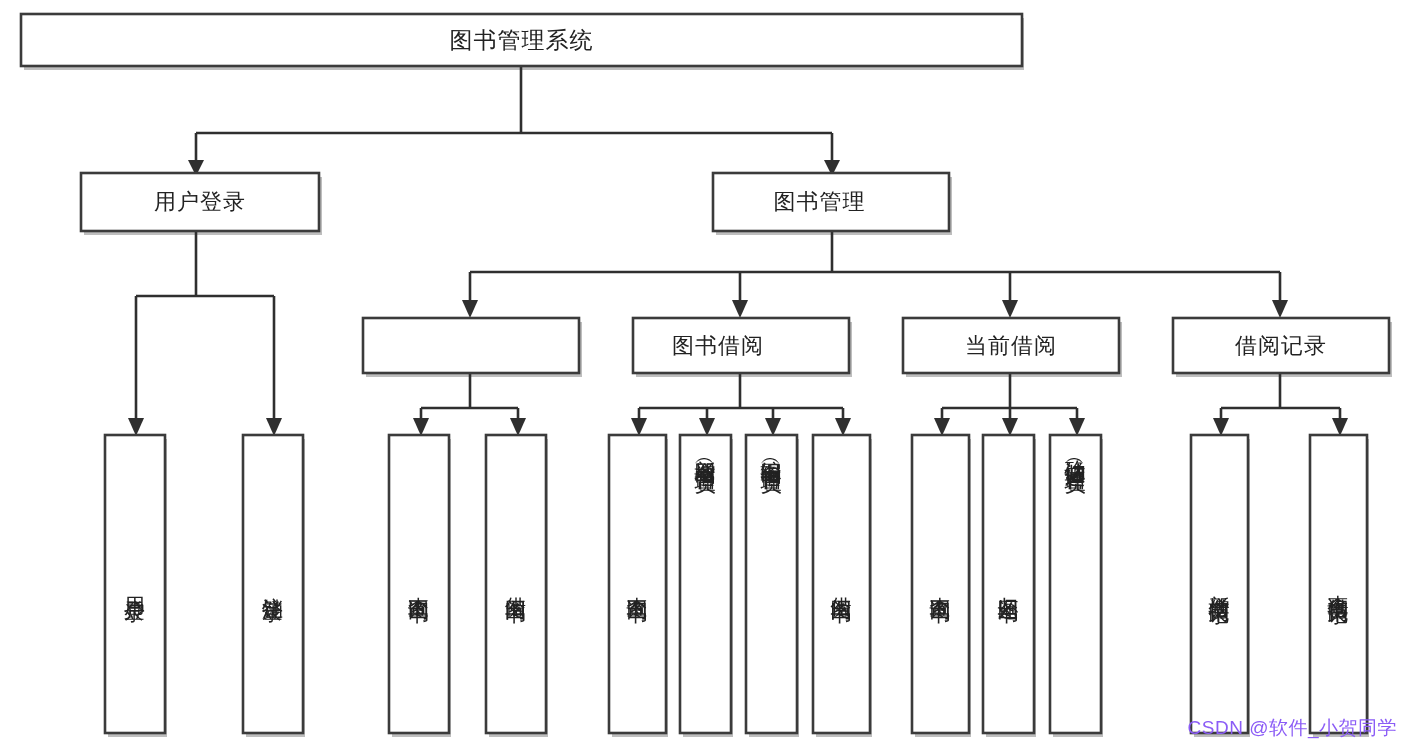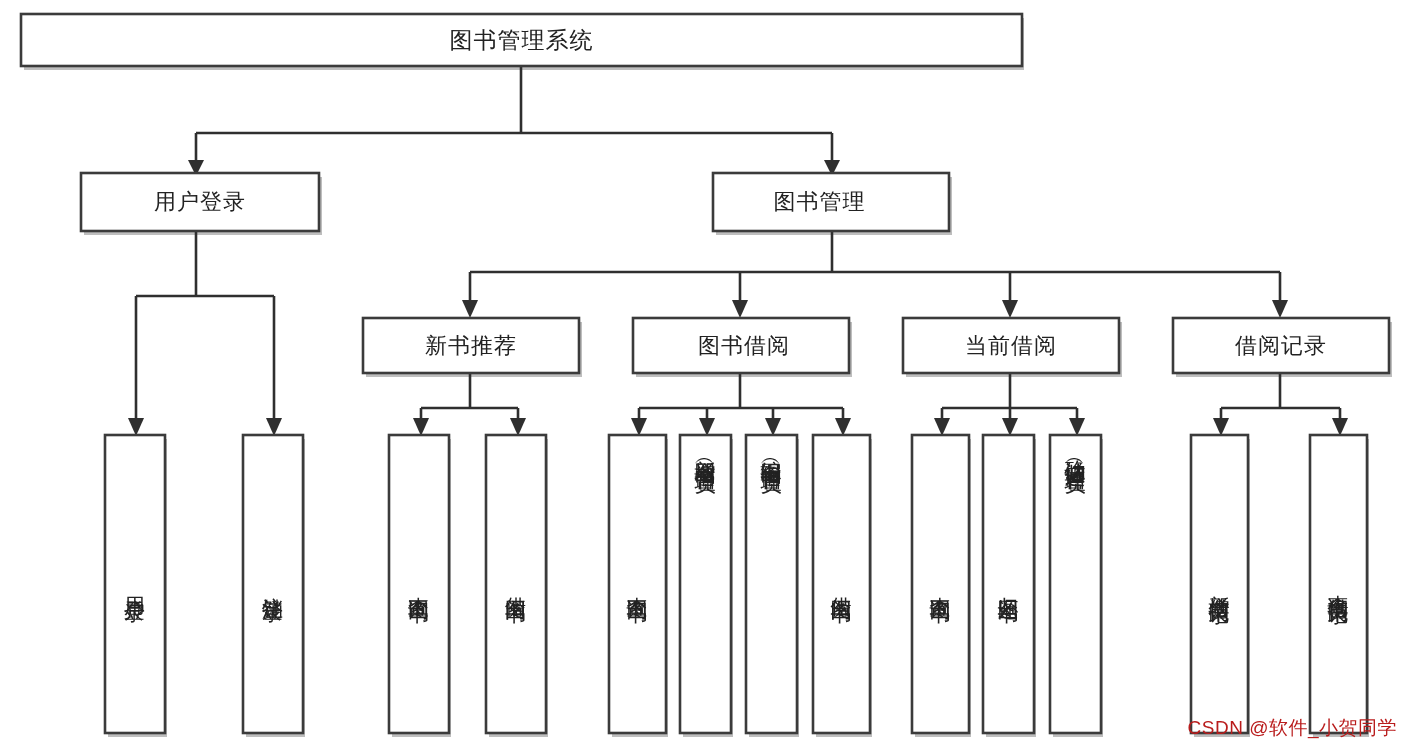--- a/index.html
+++ b/index.html
@@ -73,21 +73,21 @@
     pointer-events: none;
     letter-spacing: 1px;
     border-radius: 8px;
   }
   #watermark {
     position: absolute;
     right: 8px;
     bottom: 6px;
     font-family: "Liberation Sans", "DejaVu Sans", sans-serif;
     font-size: 19px;
-    color: #b91c1c;
+    color: #8b5cf6;
     letter-spacing: 0.5px;
     white-space: nowrap;
     user-select: none;
   }
 </style>
 </head>
 <body>
 
 <div id="diagram-root">
 
@@ -217,22 +217,21 @@
     <rect class="node-box" x="1050" y="435" width="51" height="298"></rect>
     <rect class="node-box" x="1191" y="435" width="57" height="298"></rect>
     <rect class="node-box" x="1310" y="435" width="57" height="298"></rect>
   </svg>
 
   <div class="htext-wrap" style="left:21px; top:14px; width:1001px; height:52px; font-size:23px;">图书管理系统</div>
 
   <div class="htext-wrap" style="left:81px; top:173px; width:238px; height:58px;">用户登录</div>
   <div class="htext-wrap" style="left:713px; top:173px; width:213px; height:58px;">图书管理</div>
 
-  <div class="htext-wrap" style="left:363px; top:318px; width:216px; height:55px;">新书推荐</div>
-  <div class="htext-wrap" style="left:622px; top:318px; width:244px; height:55px;">图书借阅</div>
+  <div class="htext-wrap" style="left:596px; top:318px; width:244px; height:55px;">图书借阅</div>
   <div class="htext-wrap" style="left:1173px; top:318px; width:216px; height:55px;">借阅记录</div>
   <div class="htext-wrap" style="left:903px; top:318px; width:216px; height:55px;">当前借阅</div>
 
   <div class="vtext-wrap" style="left:105px; top:435px; width:60px; height:298px;">用户登录</div>
   <div class="vtext-wrap" style="left:243px; top:435px; width:60px; height:298px;">注销登录</div>
   <div class="vtext-wrap" style="left:389px; top:435px; width:60px; height:298px;">查询图书</div>
   <div class="vtext-wrap" style="left:486px; top:435px; width:60px; height:298px;">借阅图书</div>
   <div class="vtext-wrap" style="left:609px; top:435px; width:57px; height:298px;">查询图书</div>
   <div class="vtext-wrap" style="left:680px; top:435px; width:51px; height:298px; justify-content:flex-start; padding-top:8px; box-sizing:border-box;">新增图书（管理员）</div>
   <div class="vtext-wrap" style="left:746px; top:435px; width:51px; height:298px; justify-content:flex-start; padding-top:8px; box-sizing:border-box;">编辑图书（管理员）</div>

